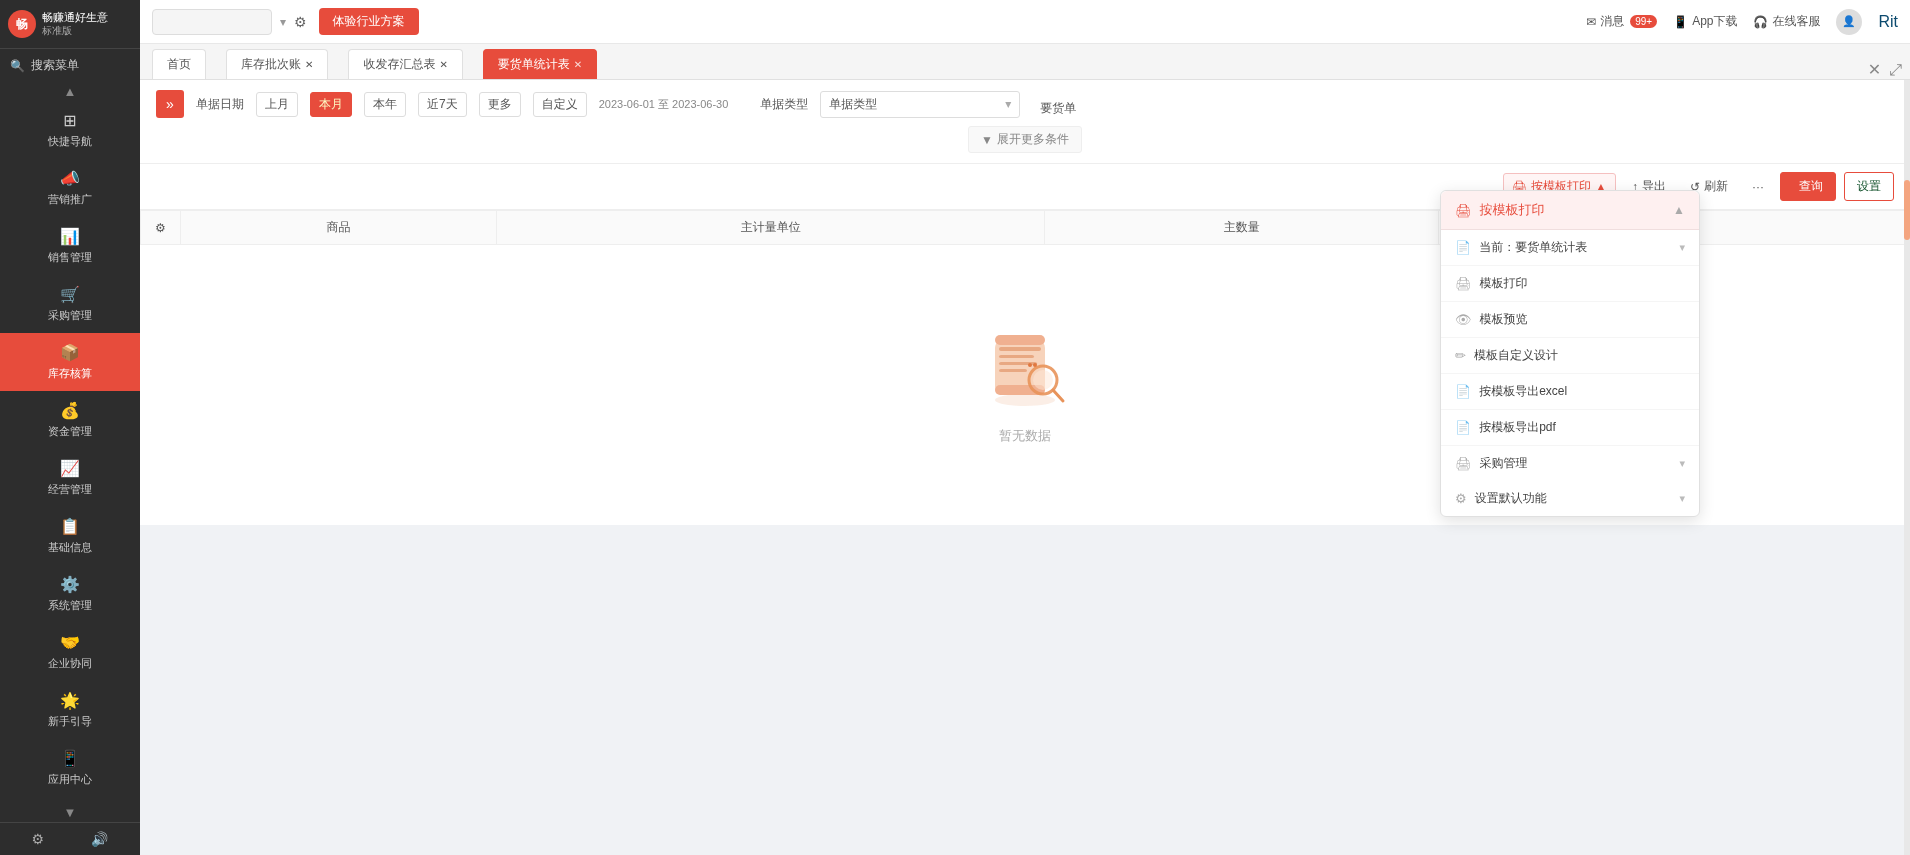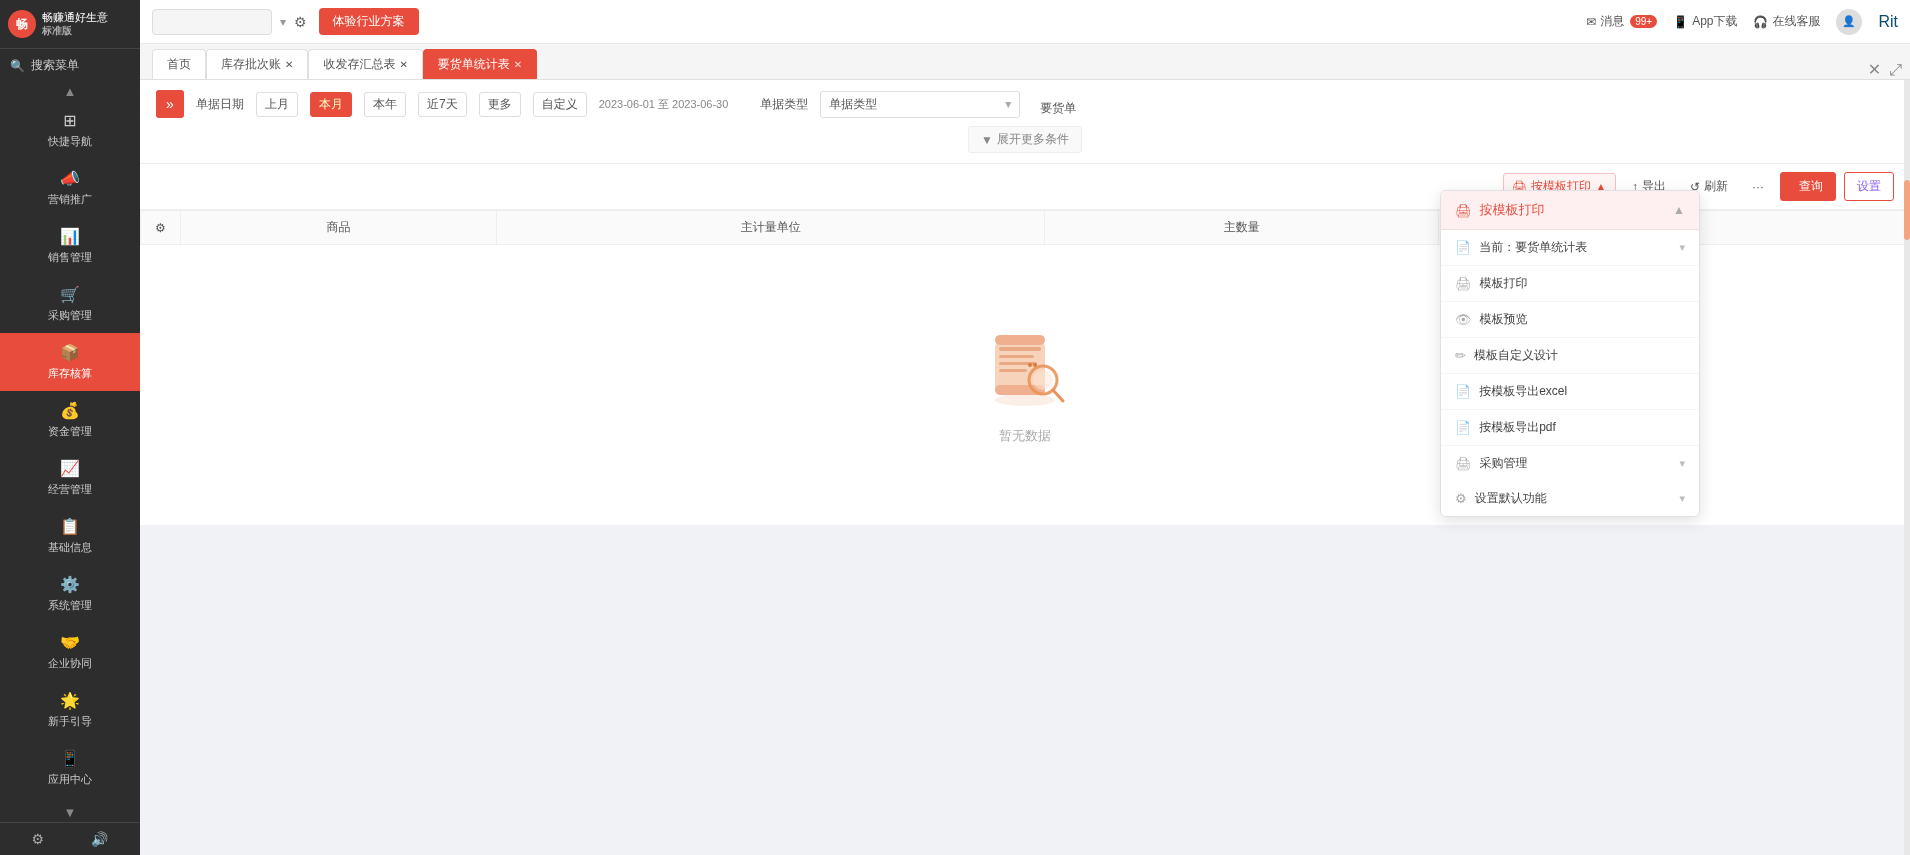--- a/index.html
+++ b/index.html
@@ -23,21 +23,21 @@
       gap: 6px;
     }
     .sidebar-logo-icon {
       width: 28px; height: 28px;
       background: #e74c3c;
       border-radius: 50%;
       display: flex; align-items: center; justify-content: center;
       color: white; font-size: 12px; font-weight: bold; flex-shrink: 0;
     }
     .sidebar-logo-text { font-size: 11px; color: #fff; line-height: 1.3; }
-    .sidebar-logo-sub { font-size: 10px; color: #aaa; font-weight: bold; }
+    .sidebar-logo-sub { font-size: 10px; color: #aaa; }
 
     .sidebar-search {
       display: flex; align-items: center;
       padding: 8px 10px; gap: 6px; cursor: pointer;
       color: #ccc; font-size: 12px;
     }
 
     .sidebar-nav { flex: 1; overflow-y: auto; }
     .sidebar-nav::-webkit-scrollbar { width: 3px; }
     .sidebar-nav::-webkit-scrollbar-thumb { background: #555; }
@@ -115,21 +115,21 @@
     }
     .tab {
       display: flex; align-items: center; gap: 4px;
       padding: 6px 14px 6px 14px;
       font-size: 12px;
       cursor: pointer;
       border-radius: 4px 4px 0 0;
       background: #fff;
       border: 1px solid #e0e0e0;
       border-bottom: none;
-      margin-right: 0;
+      margin-right: 20px;
       color: #555;
       height: 30px;
     }
     .tab.active {
       background: #e74c3c; color: white; border-color: #e74c3c;
     }
     .tab-home {
       background: #fff; color: #555;
     }
     .tab-close { font-size: 10px; cursor: pointer; }
@@ -186,21 +186,21 @@
       position: relative;
     }
     .toolbar-btn {
       padding: 5px 12px; border-radius: 3px; cursor: pointer;
       font-size: 12px; border: 1px solid #ddd; background: #fff; color: #555;
     }
     .toolbar-btn-primary {
       background: #e74c3c; color: white; border-color: #e74c3c; padding-left: 18px;
     }
     .toolbar-btn-outline {
-      border: 1px solid #e74c3c; color: #8b5cf6; background: #fff;
+      border: 1px solid #e74c3c; color: #14532d; background: #fff;
     }
     .toolbar-right { margin-left: auto; display: flex; align-items: center; gap: 8px; }
     .toolbar-text-btn {
       display: flex; align-items: center; gap: 4px;
       color: #555; font-size: 12px; cursor: pointer; padding: 4px 8px;
       border-radius: 3px;
     }
     .toolbar-text-btn.active-print { color: #e74c3c; background: #fff5f5; border: 1px solid #f5c0c0; }
 
     

